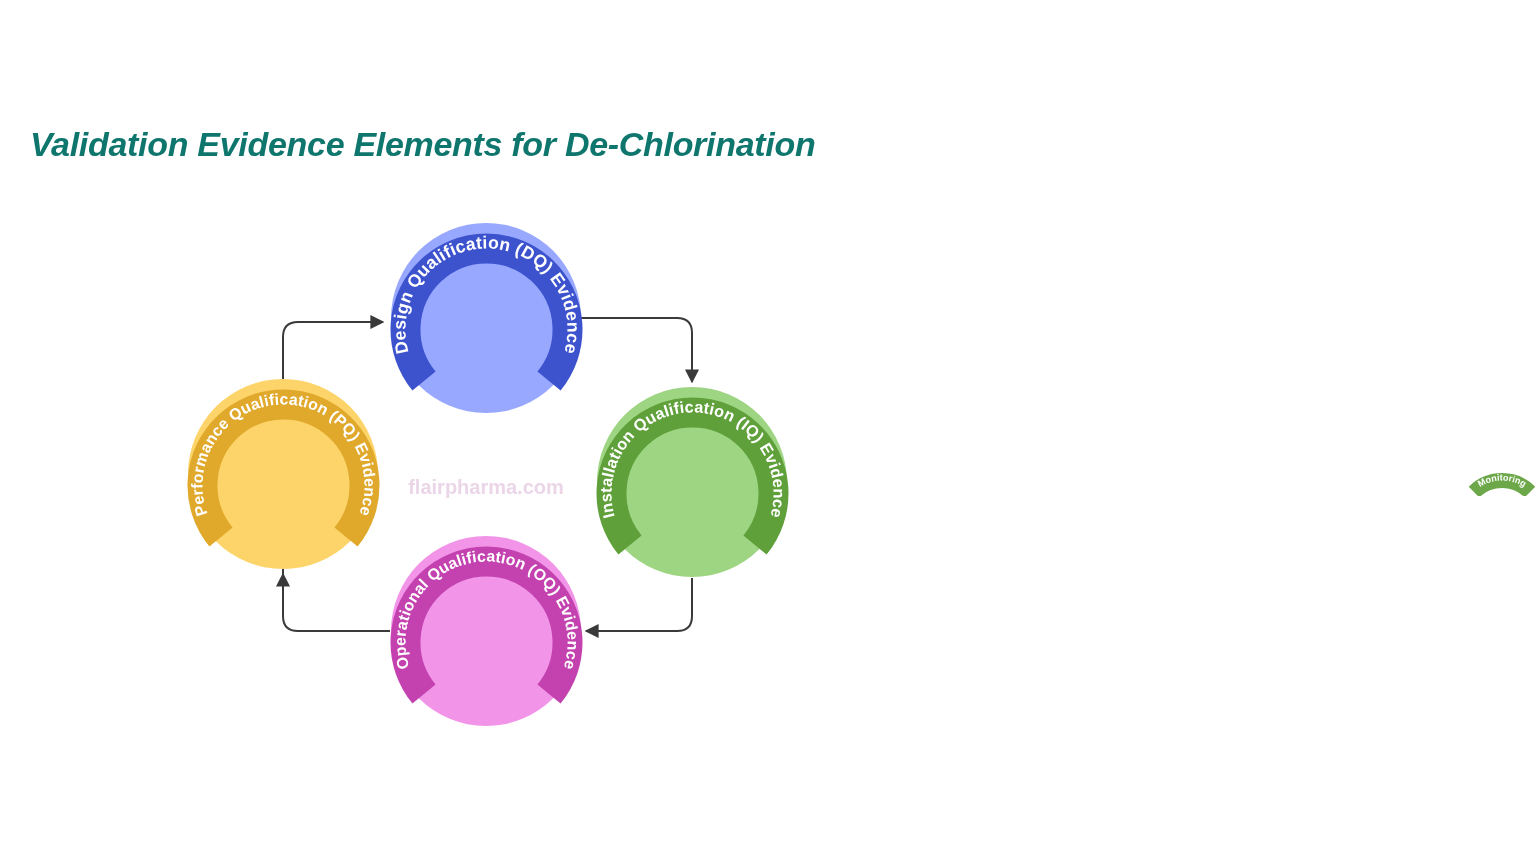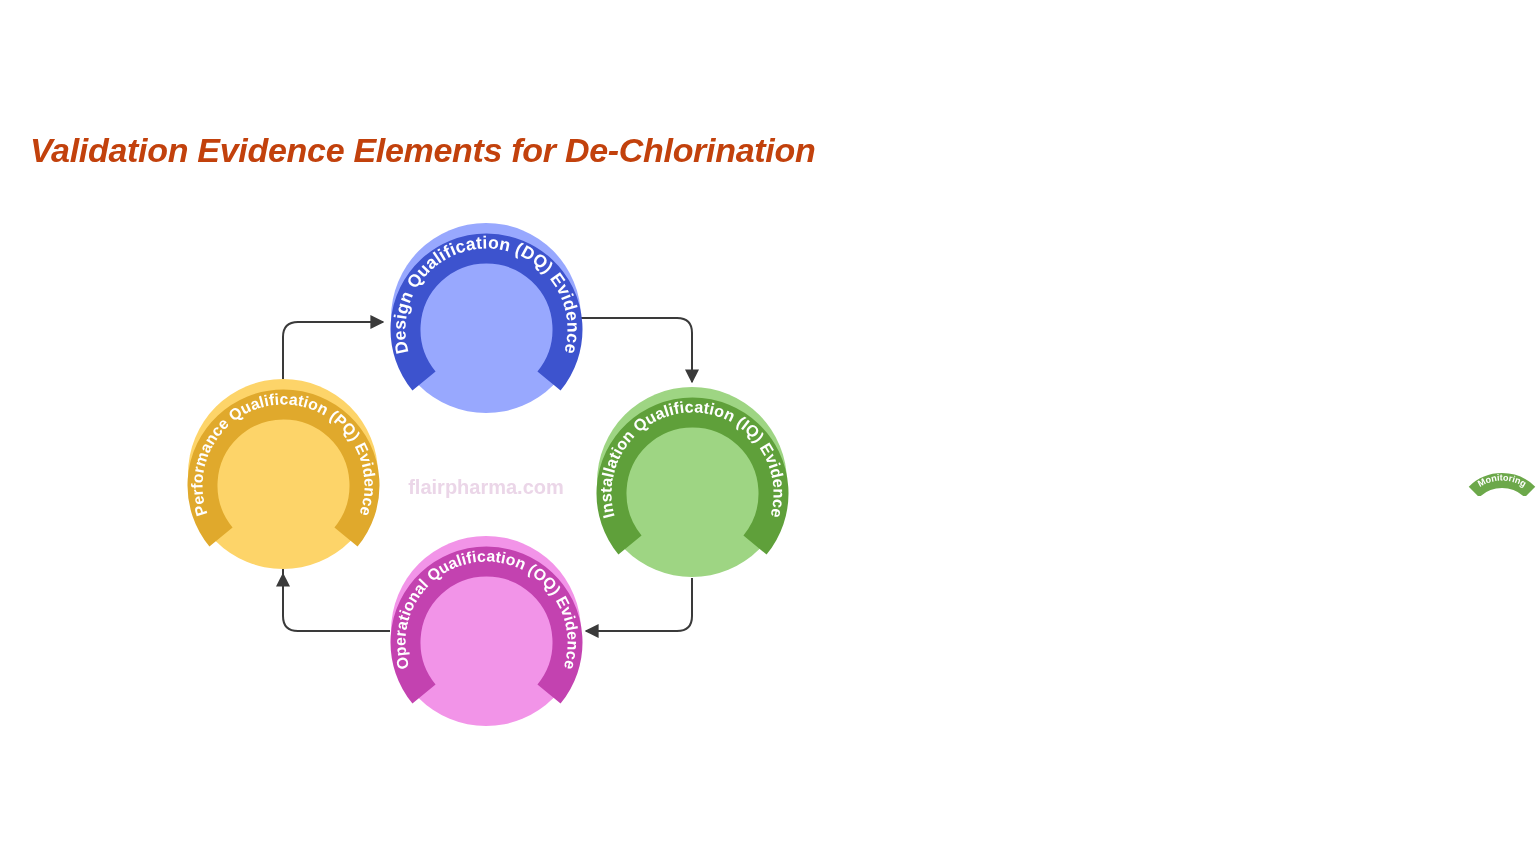--- a/index.html
+++ b/index.html
@@ -11,26 +11,26 @@
     width: 1536px;
     height: 864px;
     position: relative;
     overflow: hidden;
     font-family: "Liberation Sans", sans-serif;
   }
 
   #page-title {
     position: absolute;
     left: 30px;
-    top: 131px;
+    top: 125px;
     font-size: 34px;
     font-weight: bold;
     font-style: italic;
     letter-spacing: -0.3px;
-    color: #c2410c;
+    color: #0f766e;
     white-space: nowrap;
   }
 
   #diagram-canvas {
     position: absolute;
     left: 0;
     top: 0;
     width: 1536px;
     height: 864px;
   }

